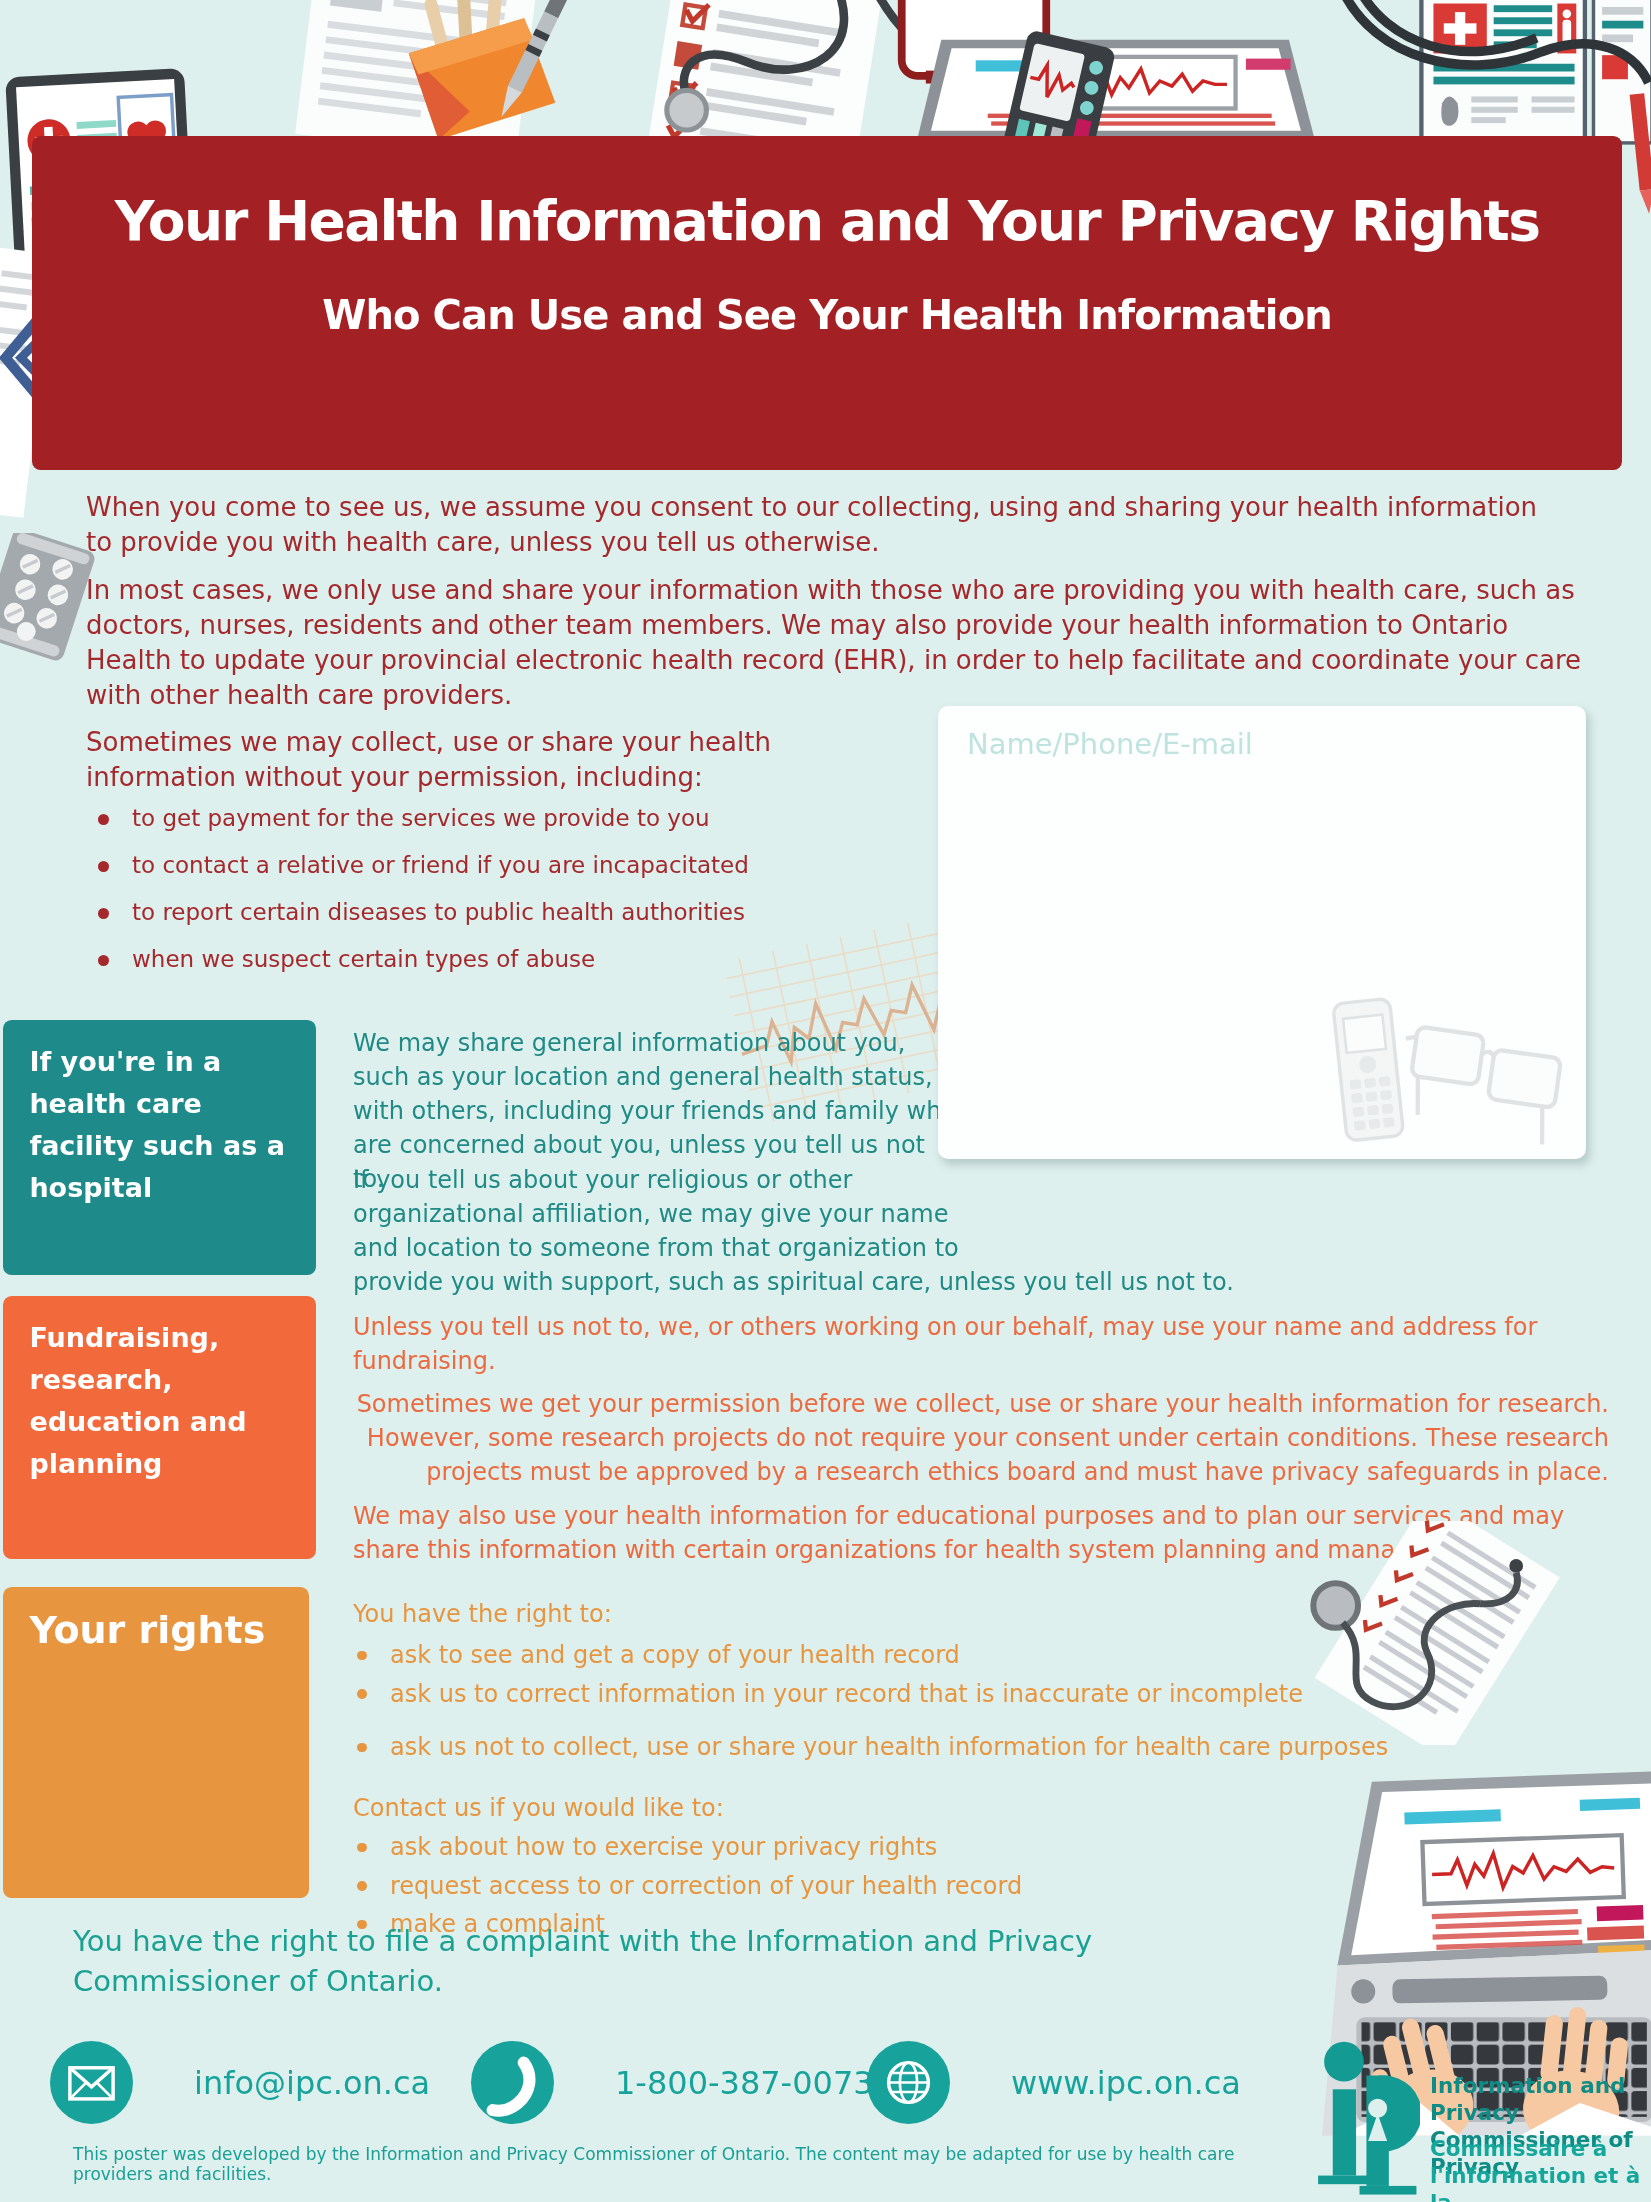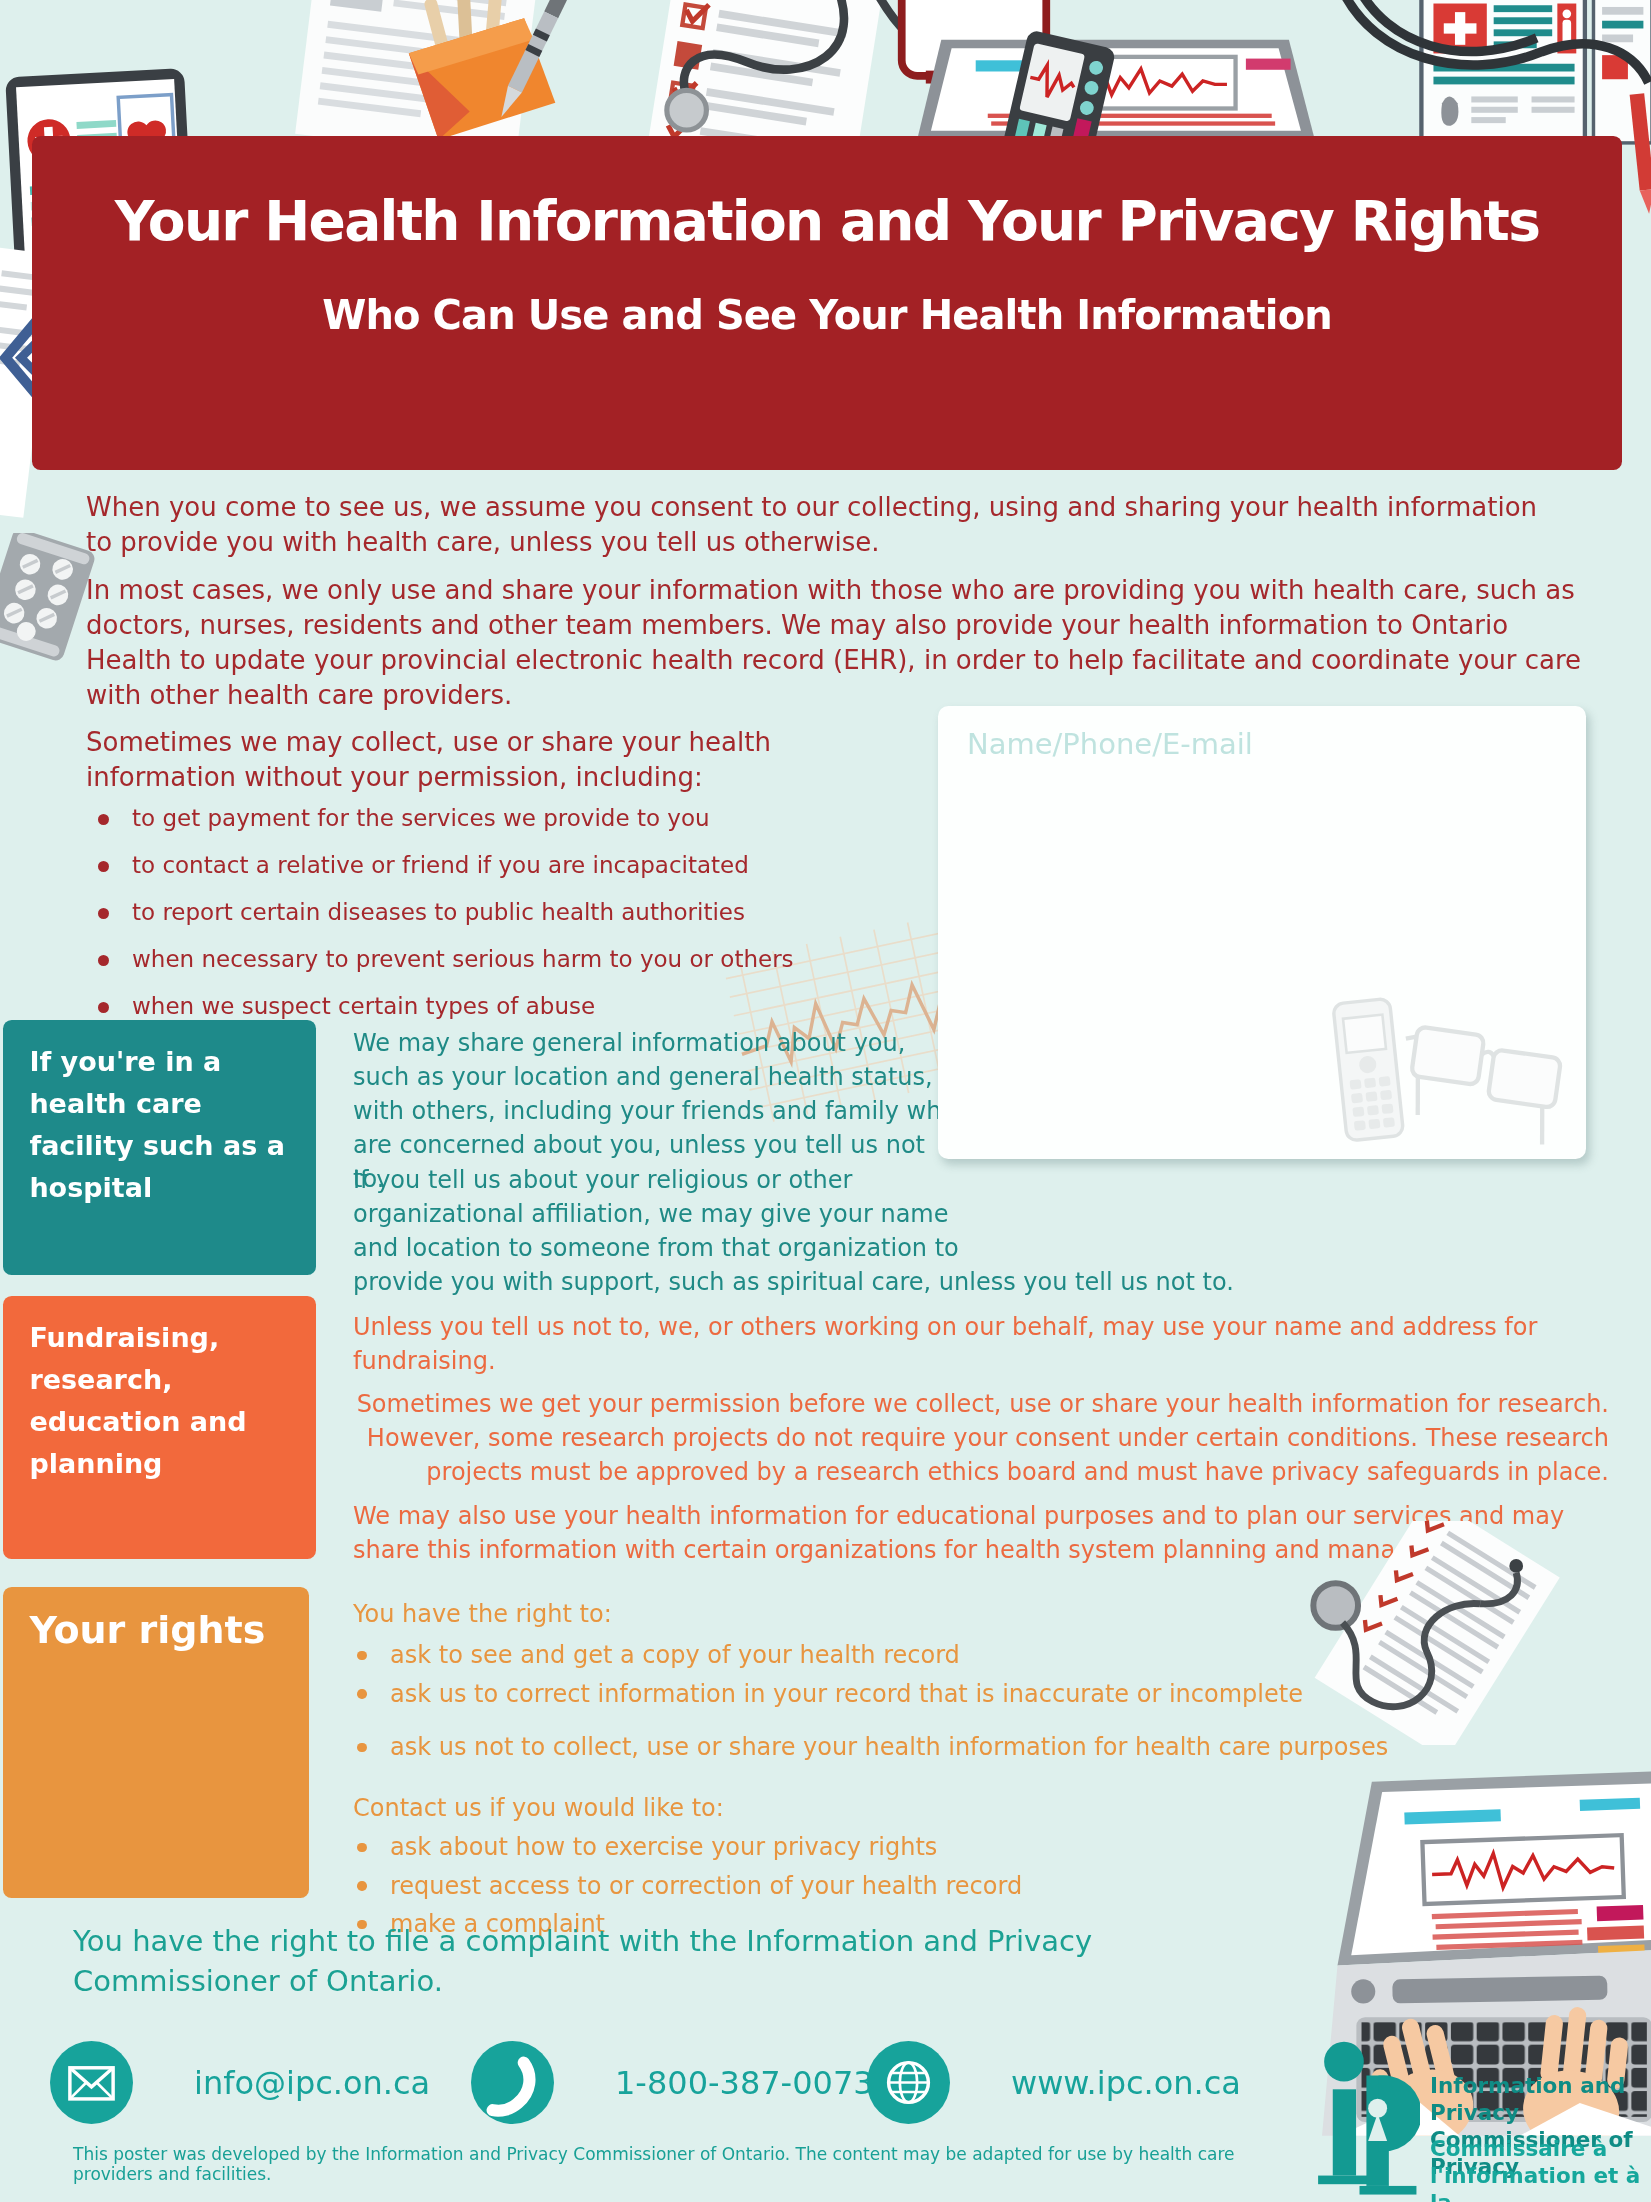--- a/index.html
+++ b/index.html
@@ -319,21 +319,20 @@
     <h2>Who Can Use and See Your Health Information</h2>
   </div>
 
   <div class="abs redtext p1">When you come to see us, we assume you consent to our collecting, using and sharing your health information to provide you with health care, unless you tell us otherwise.</div>
   <div class="abs redtext p2">In most cases, we only use and share your information with those who are providing you with health care, such as doctors, nurses, residents and other team members. We may also provide your health information to Ontario Health to update your provincial electronic health record (EHR), in order to help facilitate and coordinate your care with other health care providers.</div>
   <div class="abs redtext p3">Sometimes we may collect, use or share your health information without your permission, including:</div>
   <ul class="abs dotlist intro-bullets">
     <li>to get payment for the services we provide to you</li>
     <li>to contact a relative or friend if you are incapacitated</li>
     <li>to report certain diseases to public health authorities</li>
-    <li>when necessary to prevent serious harm to you or others</li>
     <li>when we suspect certain types of abuse</li>
   </ul>
 
   <div class="abs note-card">
     <div class="placeholder">Name/Phone/E-mail</div>
     <svg class="phone-glasses" width="258" height="155" viewBox="0 0 300 180">
       <g stroke="#dfe3e3" fill="#f4f6f6">
         <g transform="rotate(-6 60 90)">
           <rect x="28" y="8" width="66" height="160" rx="12" stroke-width="4"></rect>
           <rect x="38" y="26" width="46" height="40" fill="#fbfcfc" stroke-width="3"></rect>

